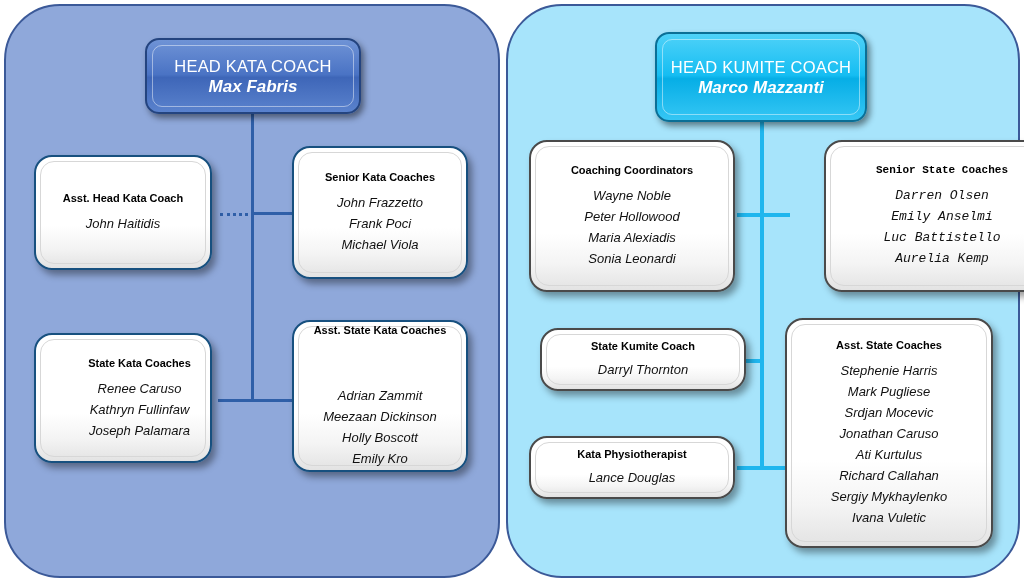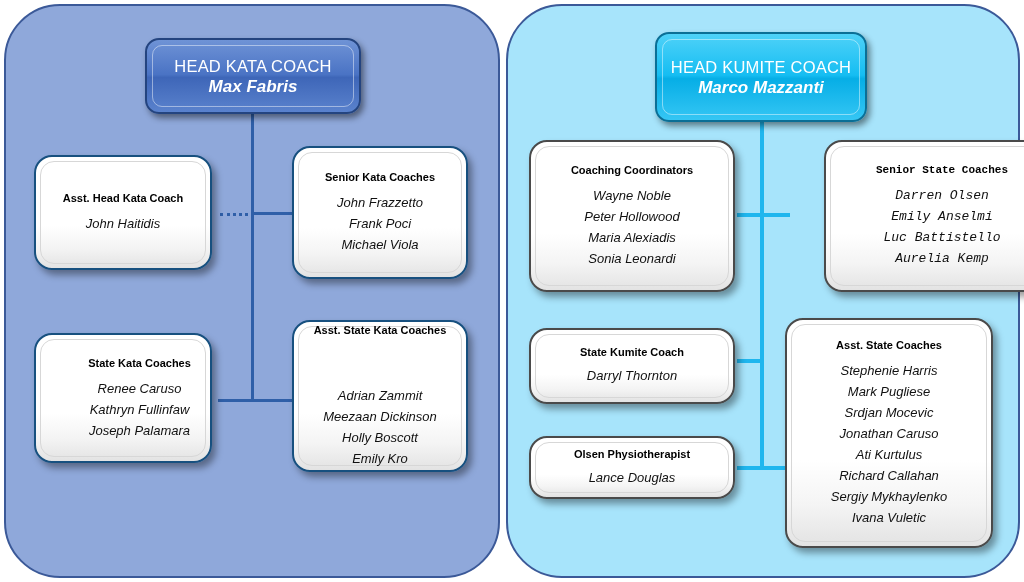--- a/index.html
+++ b/index.html
@@ -245,31 +245,31 @@
     <div class="bevel"></div>
     <div class="card-title">Senior State Coaches</div>
     <div class="card-names">
       <div>Darren Olsen</div>
       <div>Emily Anselmi</div>
       <div>Luc Battistello</div>
       <div>Aurelia Kemp</div>
     </div>
   </div>
 
-  <div class="card single tight" style="left:529px; top:328px; width:206px; height:76px;">
+  <div class="card single tight" style="left:540px; top:328px; width:206px; height:63px;">
     <div class="bevel"></div>
     <div class="card-title">State Kumite Coach</div>
     <div class="card-names">
       <div>Darryl Thornton</div>
     </div>
   </div>
 
   <div class="card single tight" style="left:529px; top:436px; width:206px; height:63px;">
     <div class="bevel"></div>
-    <div class="card-title">Olsen Physiotherapist</div>
+    <div class="card-title">Kata Physiotherapist</div>
     <div class="card-names">
       <div>Lance Douglas</div>
     </div>
   </div>
 
   <div class="card" style="left:785px; top:318px; width:208px; height:230px;">
     <div class="bevel"></div>
     <div class="card-title">Asst. State Coaches</div>
     <div class="card-names">
       <div>Stephenie Harris</div>

